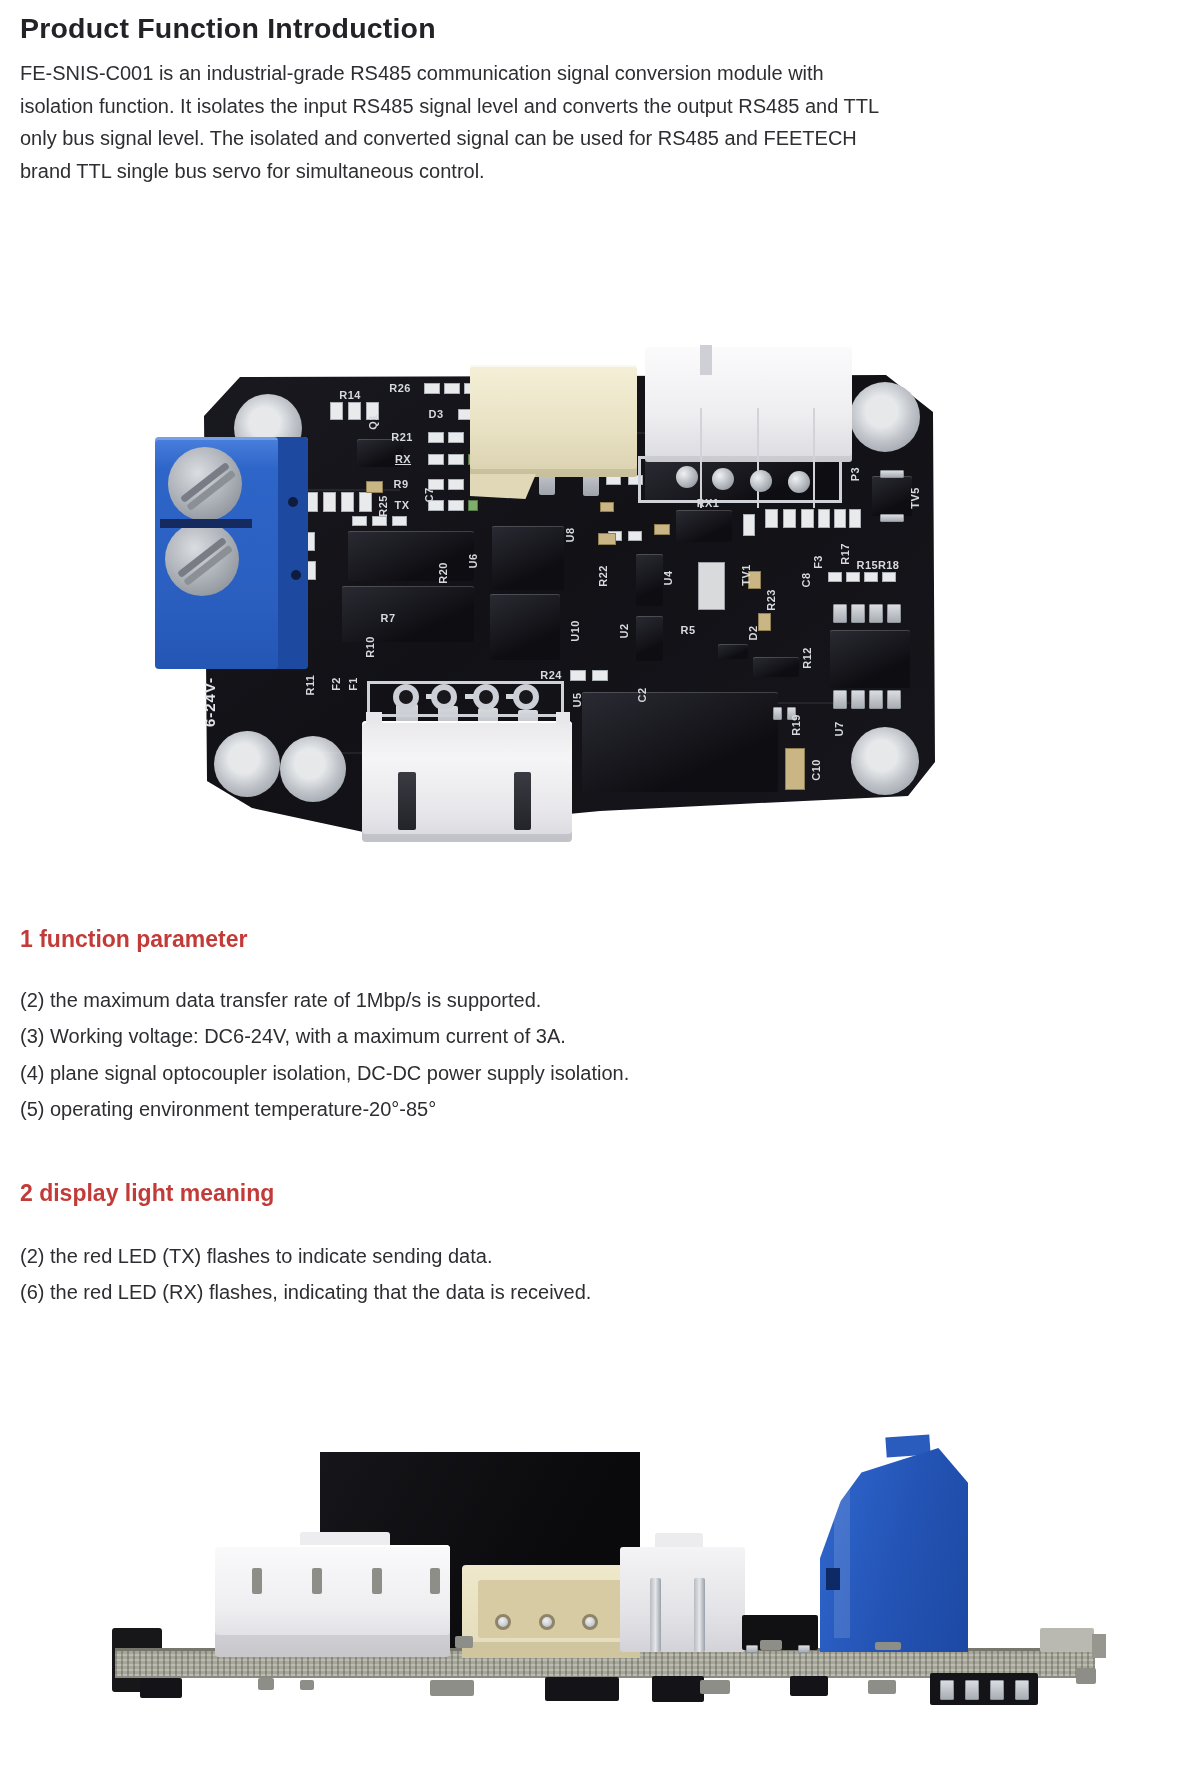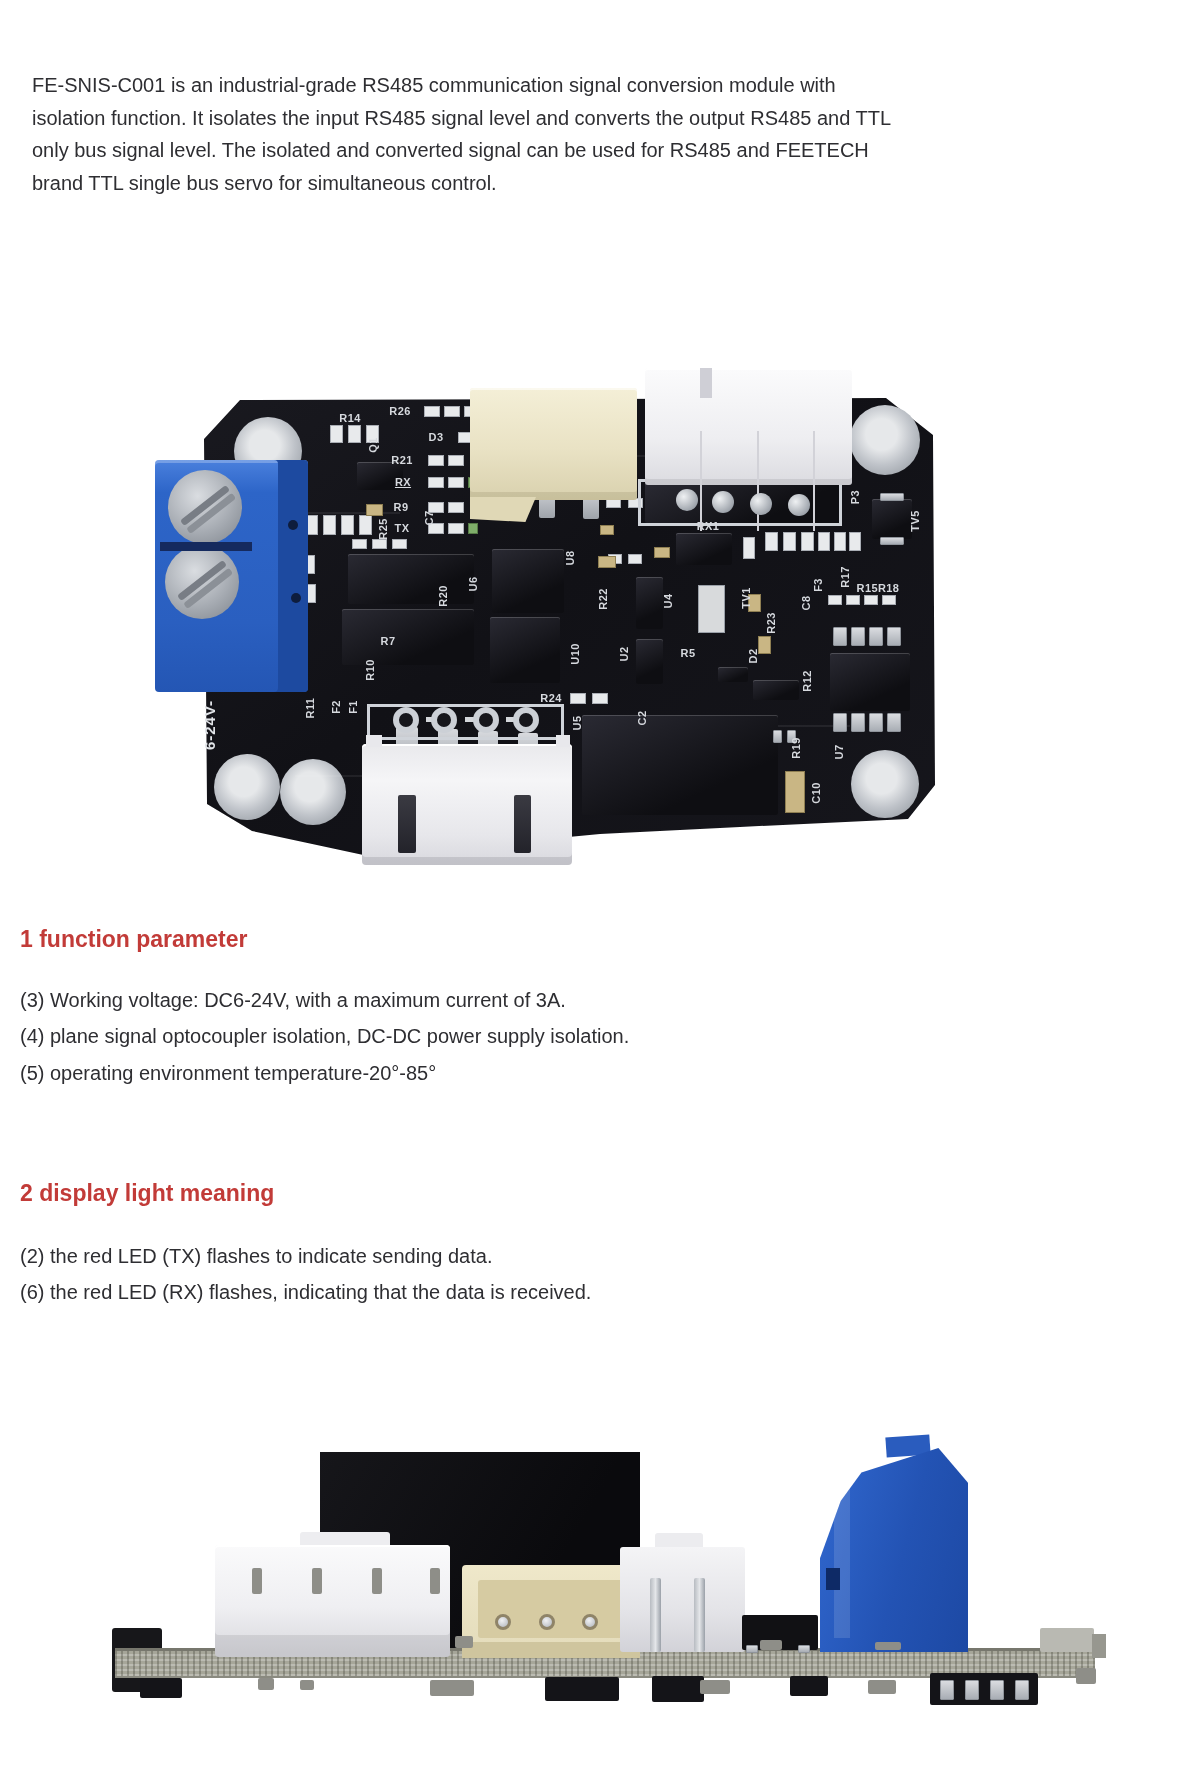--- a/index.html
+++ b/index.html
@@ -2,28 +2,28 @@
 <html style="--accent: #c23b38;"><head>
 <meta charset="utf-8">
 <style>
   html,body{margin:0;padding:0;background:#fff;}
   #page{position:relative;width:1200px;height:1770px;background:#fff;overflow:hidden;
         font-family:"Liberation Sans",sans-serif;color:#2e2e32;}
   
   #page-title{position:absolute;left:20px;top:12px;margin:0;font-size:28.5px;font-weight:700;
               color:#232327;letter-spacing:.2px;}
   #intro{position:absolute;left:20px;top:57px;width:1160px;font-size:20px;line-height:32.6px;}
-  #intro p{margin:12px;white-space:pre-line;}
+  #intro p{margin:0;white-space:pre-line;}
   .sec-heading{position:absolute;left:20px;margin:0;font-size:23px;font-weight:700;color:var(--accent,#c23b38);}
   #h-sec0{top:926px;} #h-sec1{top:1180px;}
   .plist{position:absolute;left:20px;margin:0;padding:0;list-style:none;font-size:20px;line-height:36.4px;}
   #list-0{top:982px;} #list-1{top:1238px;}
   
   figure{margin:0;position:absolute;left:0;width:1200px;}
-  #photo-top{top:307px;height:567px;}
+  #photo-top{top:284px;height:567px;}
   #photo-side{top:1390px;height:330px;}
   
   #board{position:absolute;left:0;top:0;width:945px;height:560px;
          background:linear-gradient(145deg,#1d1d24,#111116 55%,#16161c);
          clip-path:polygon(240px 93px,886px 91px,933px 128px,935px 478px,908px 512px,740px 520px,600px 527px,368px 549px,252px 524px,207px 497px,204px 132px);}
   .hole{position:absolute;border-radius:50%;
         background:radial-gradient(circle at 45% 42%,#e6e8ea 0 28%,#bfc3c9 55%,#8f959c 95%);}
   .cmp{position:absolute;}
   .c{background:linear-gradient(155deg,#2a2a33,#0e0e12 70%);border-radius:2px;
      box-shadow:inset 0 1px 0 rgba(255,255,255,.18);}
@@ -103,20 +103,21 @@
   #grayR{position:absolute;left:1040px;top:238px;width:54px;height:24px;background:#b9b9b2;border-radius:2px;}
   #grayR2{position:absolute;left:1092px;top:244px;width:14px;height:24px;background:#97978f;}
   .k{background:#141418;border-radius:2px;}
   .gy{background:#8e8e88;border-radius:2px;}
 </style>
 </head>
 <body>
 
 <div id="page">
 
+  <h1 id="page-title">Product Function Introduction</h1>
 
   <div id="intro">
     <p>FE-SNIS-C001 is an industrial-grade RS485 communication signal conversion module with
 isolation function. It isolates the input RS485 signal level and converts the output RS485 and TTL
 only bus signal level. The isolated and converted signal can be used for RS485 and FEETECH
 brand TTL single bus servo for simultaneous control.</p>
   </div>
 
   <figure id="photo-top">
     <div id="board"></div>
@@ -312,20 +313,21 @@
       <div class="bslot" style="left:36px;top:51px"></div>
       <div class="bslot" style="left:152px;top:51px;width:17px"></div>
     </div>
     <div class="btab" style="left:366px;top:428px;width:16px;height:12px"></div>
     <div class="btab" style="left:556px;top:428px;width:14px;height:12px"></div>
   </figure>
 
   <section>
     <h2 id="h-sec0" class="sec-heading">1 function parameter</h2>
     <ul id="list-0" class="plist">
+        <li>(2) the maximum data transfer rate of 1Mbp/s is supported.</li>
         <li>(3) Working voltage: DC6-24V, with a maximum current of 3A.</li>
         <li>(4) plane signal optocoupler isolation, DC-DC power supply isolation.</li>
         <li>(5) operating environment temperature-20°-85°</li>
       </ul>
   </section>
 
   <section>
     <h2 id="h-sec1" class="sec-heading">2 display light meaning</h2>
     <ul id="list-1" class="plist">
         <li>(2) the red LED (TX) flashes to indicate sending data.</li>

